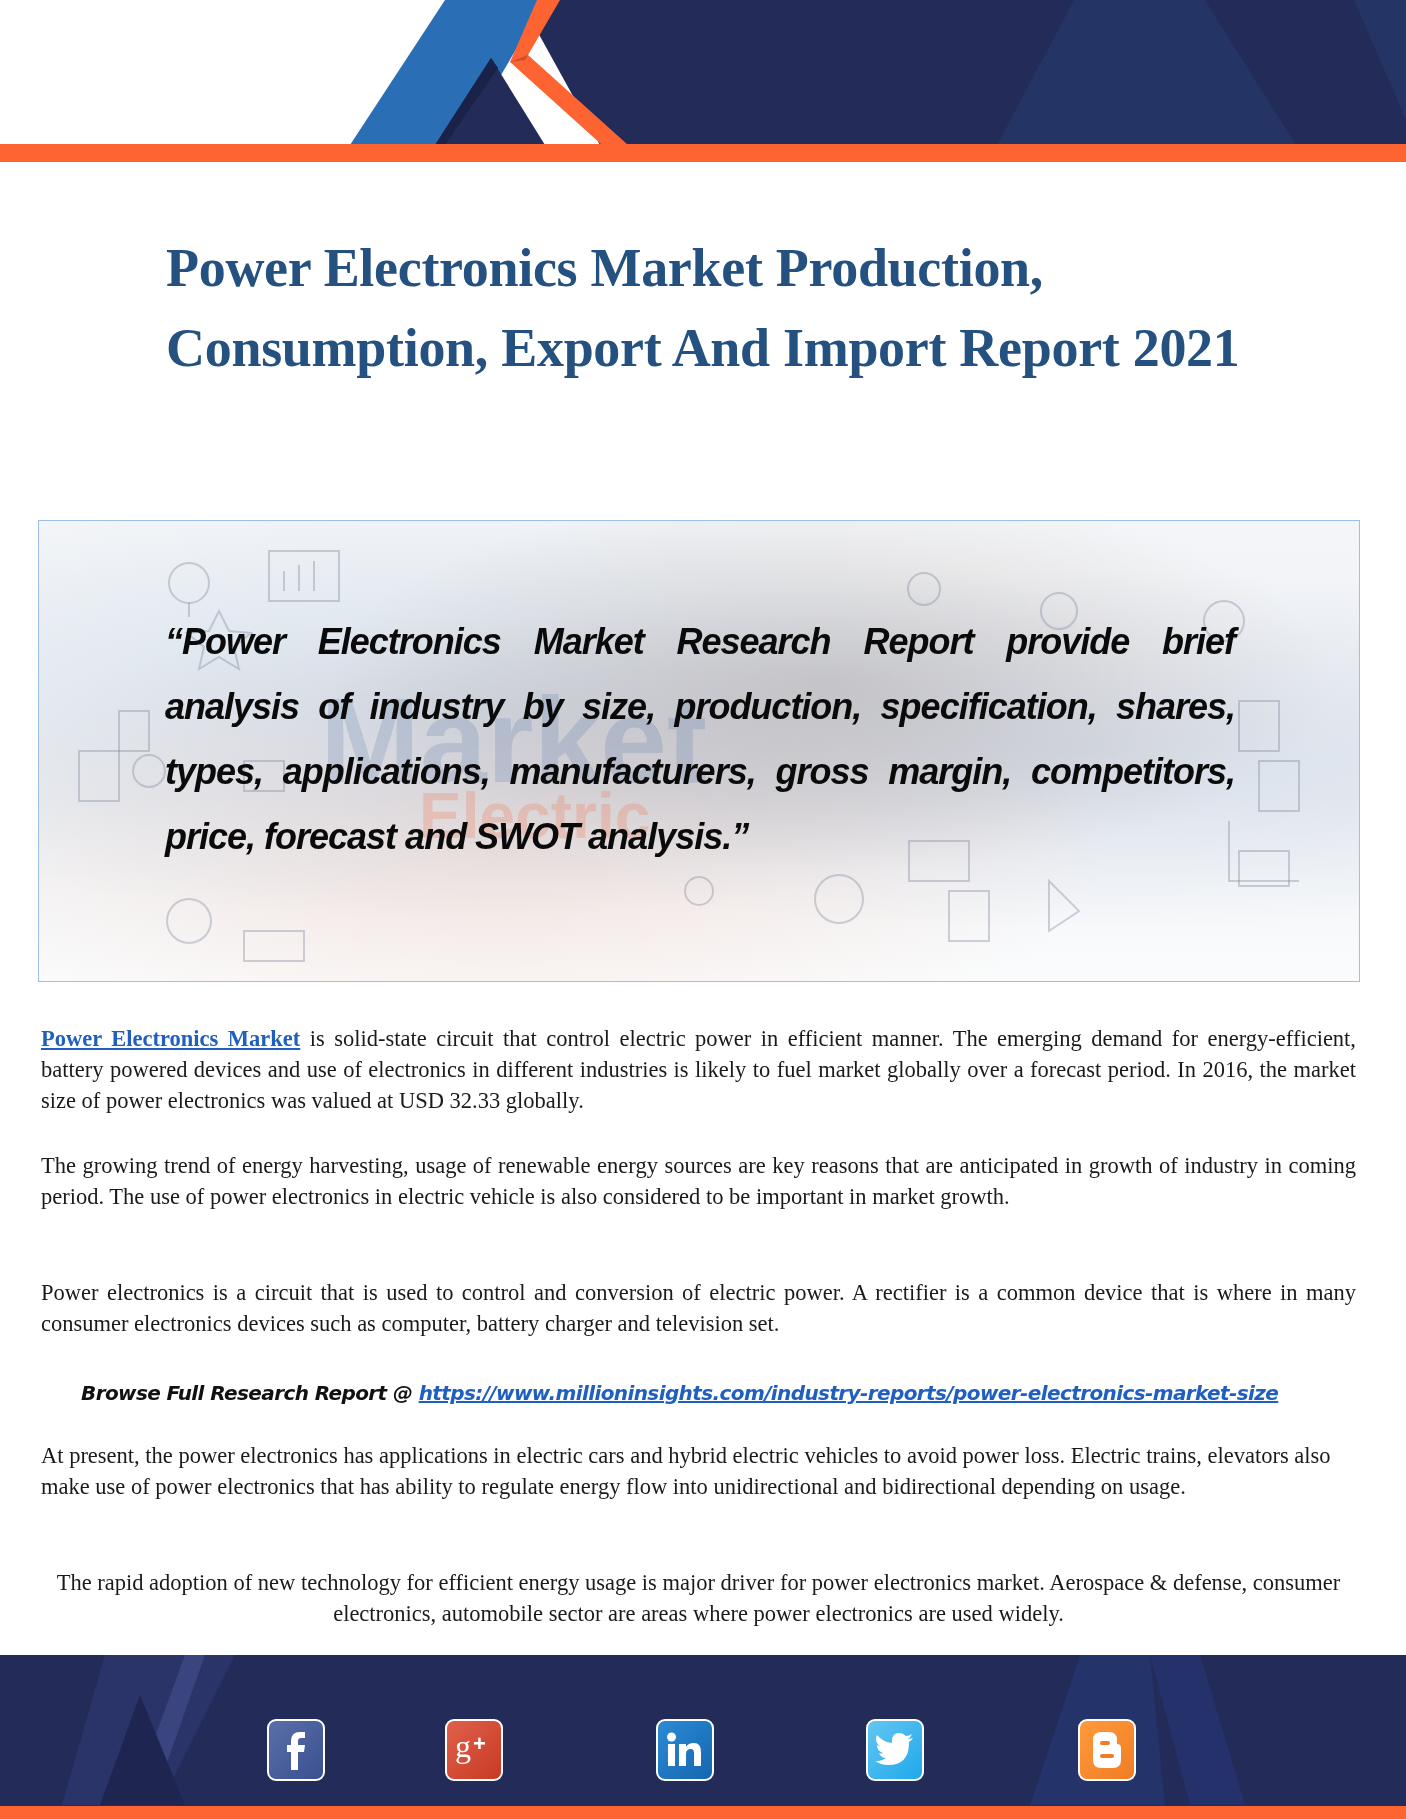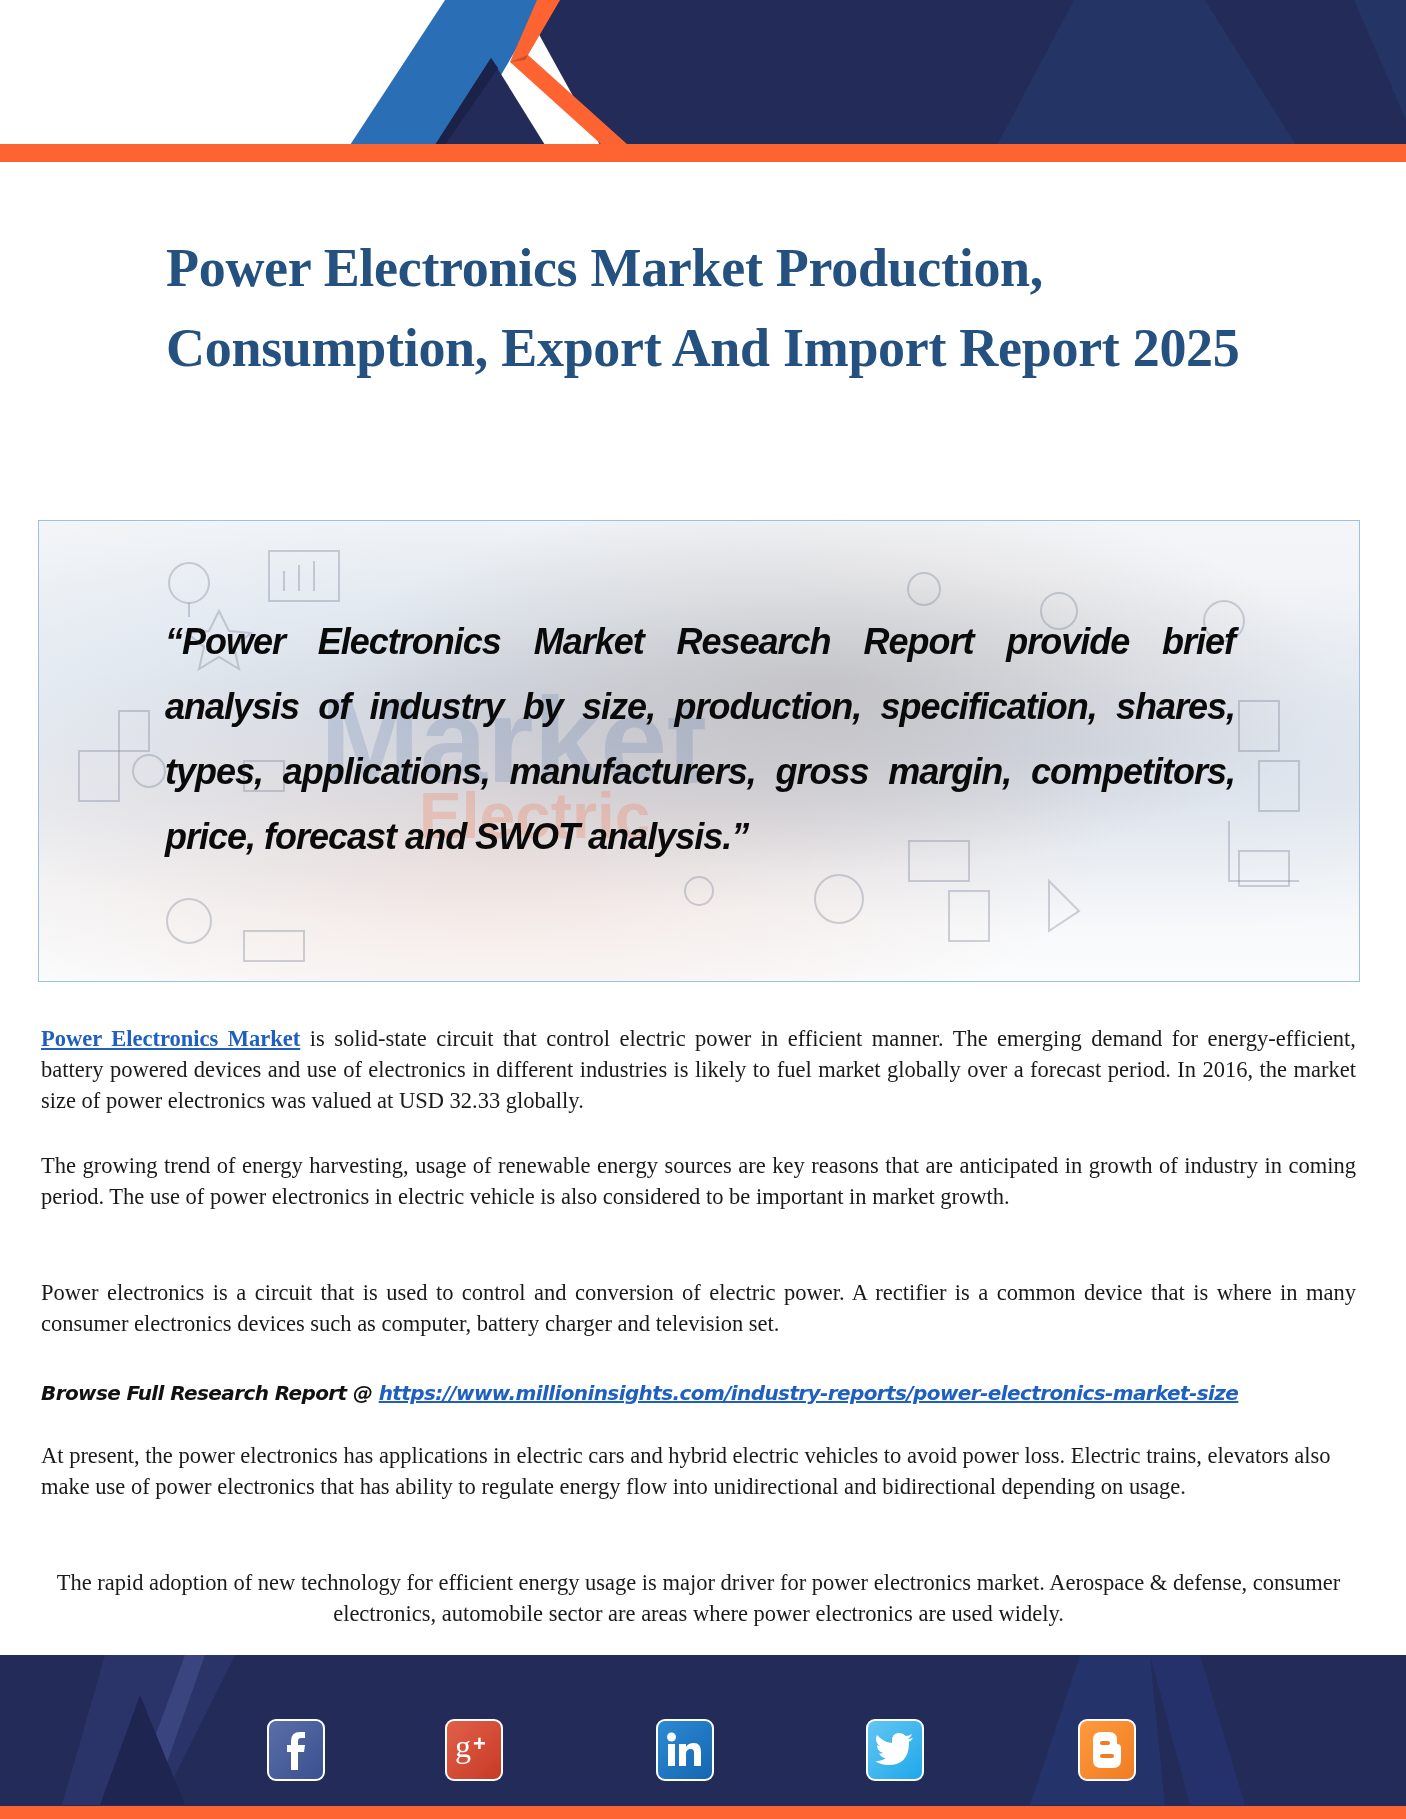--- a/index.html
+++ b/index.html
@@ -49,21 +49,21 @@
   
   .body-copy { position: absolute; left: 41px; width: 1315px; font-family: "Liberation Serif", serif; font-size: 22.5px; line-height: 31px; color: #1a1a1a; text-align: justify; }
   .p1 { top: 1023px; }
   .p2 { top: 1150px; }
   .p3 { top: 1277px; }
   .p4 { top: 1378px; font-family: "DejaVu Sans", sans-serif; font-style: italic; font-weight: bold; font-size: 20px; letter-spacing: -0.6px; }
   .p5 { top: 1440px; text-align: left; }
   .p6 { top: 1567px; text-align: center; }
   a.link { color: #1f5fbf; font-weight: bold; }
   a.link.plain { font-weight: bold; }
-  .browse-label { color: #111; }
+  .browse-label { color: #111; margin-left: 40px; }
 
   
   .footer { position: absolute; left: 0; top: 1655px; width: 1406px; height: 164px; background: #232b58; overflow: hidden; }
   .footer svg.ftr-shapes { position: absolute; left: 0; top: 0; }
   .footer-bar { position: absolute; left: 0; bottom: 0; width: 1406px; height: 13px; background: #fd6432; }
   .social { position: absolute; top: 64px; width: 58px; height: 62px; border: 2.5px solid #ffffff; border-radius: 9px; overflow: hidden; display: flex; align-items: center; justify-content: center; }
   .social svg { display: block; }
   .s-fb { left: 267px; background: linear-gradient(135deg, #5a6fa8, #3a5090); }
   .s-gp { left: 445px; background: linear-gradient(135deg, #e0604a, #c83a24); }
   .s-li { left: 656px; background: linear-gradient(135deg, #2c8ad4, #1566b0); }
@@ -87,21 +87,21 @@
     <polygon points="510,62 528,55 525,60" fill="#c9502a"></polygon>
 
     <polygon points="491,58 545,145 435,145" fill="#232b58"></polygon>
     <polygon points="491,58 498,68 445,145 435,145" fill="#1b2249"></polygon>
 
     <rect x="0" y="144" width="1406" height="18" fill="#fd6432"></rect>
   </svg>
 
 </div>
 
-<h1 class="title">Power Electronics Market Production, Consumption, Export And Import Report 2025</h1>
+<h1 class="title">Power Electronics Market Production, Consumption, Export And Import Report 2021</h1>
 
 <div class="quote-box">
   <svg class="quote-icons" width="1322" height="462" viewBox="0 0 1322 462">
     <g fill="none" stroke="rgba(120,130,150,0.35)" stroke-width="2">
       <circle cx="150" cy="62" r="20"></circle>
         <line x1="150" y1="82" x2="150" y2="96"></line>
       <rect x="230" y="30" width="70" height="50"></rect>
         <line x1="245" y1="70" x2="245" y2="50"></line>
         <line x1="260" y1="70" x2="260" y2="44"></line>
         <line x1="275" y1="70" x2="275" y2="40"></line>

